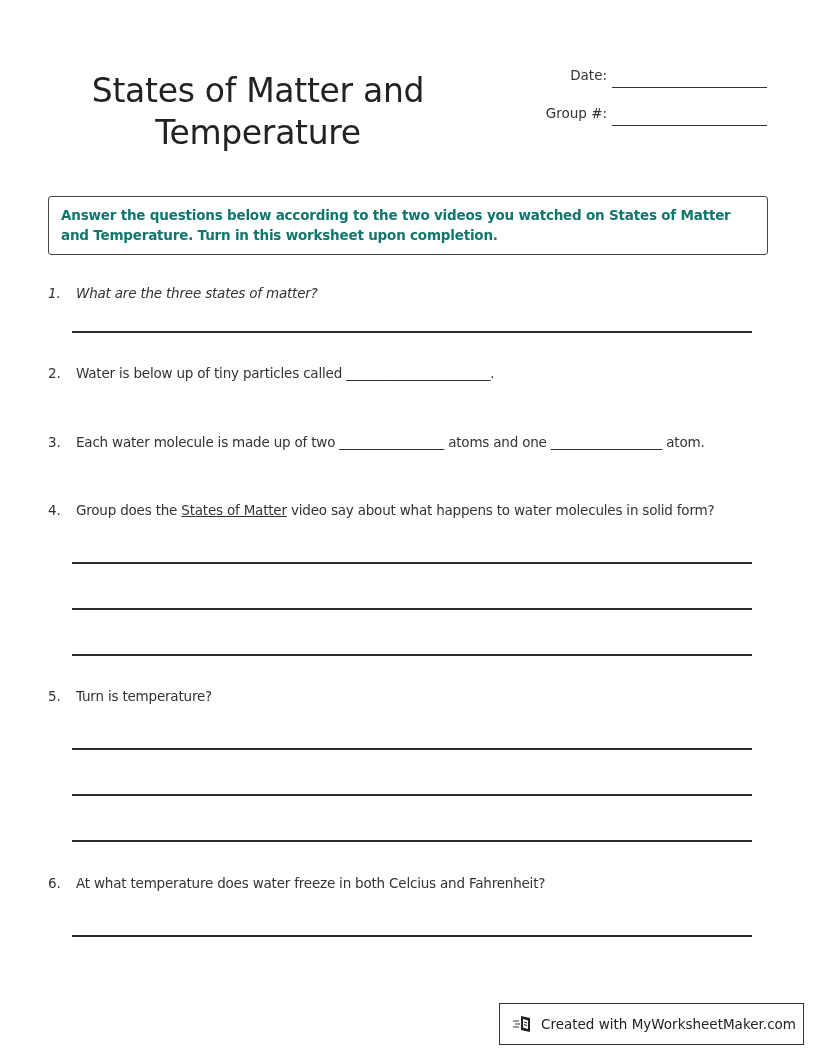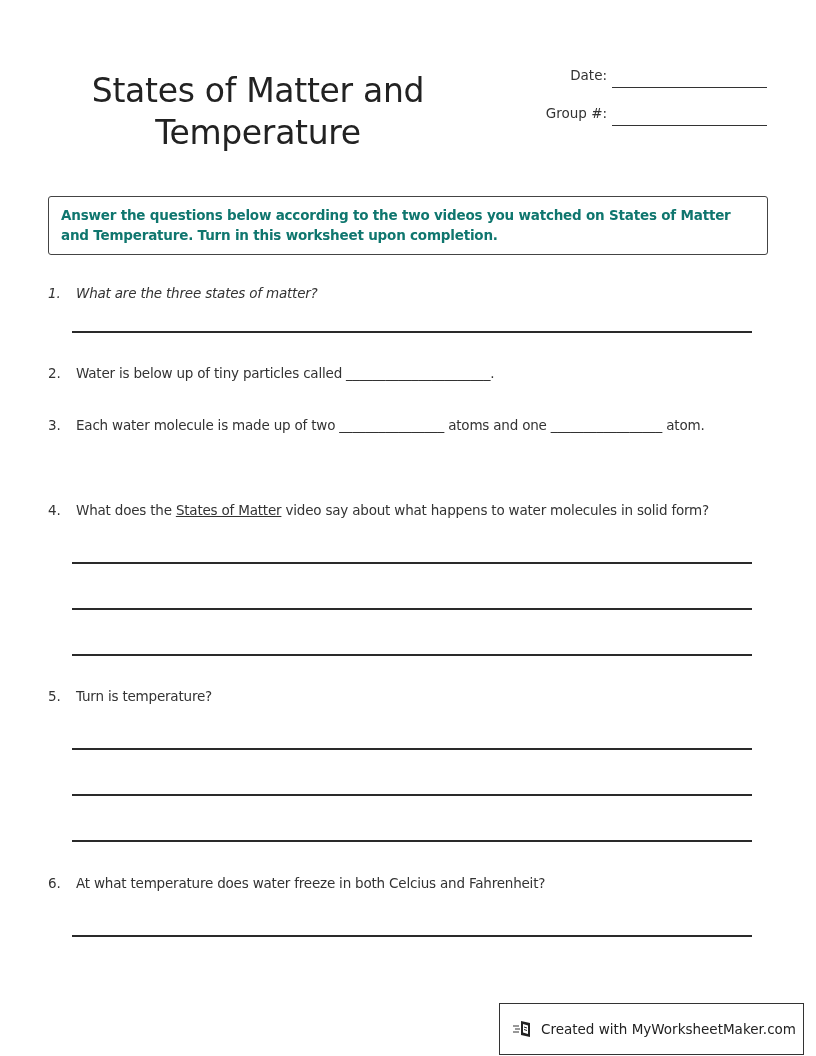--- a/index.html
+++ b/index.html
@@ -40,21 +40,21 @@
     letter-spacing: -0.2px;
   }
   .q-num { display: inline-block; width: 28px; }
   .q-text { }
   .q-text u { text-decoration: underline; }
   .answer-line {
     position: absolute; left: 72px; width: 680px; height: 0;
     border-top: 2px solid #2a2a2a;
   }
   .footer {
-    position: absolute; left: 499px; top: 1003px; width: 305px; height: 52px;
+    position: absolute; left: 499px; top: 1003px; width: 305px; height: 42px;
     border: 1px solid #333; box-sizing: border-box;
     display: flex; align-items: center; padding-left: 12px;
   }
   .footer-icon { width: 22px; height: 20px; margin-right: 7px; }
   .footer-text { font-size: 13.5px; color: #222; }
 </style>
 </head>
 <body>
 
 <h1 class="title">States of Matter and Temperature</h1>
@@ -74,26 +74,26 @@
 
 <div class="question" style="top:284px;font-style:italic;">
   <span class="q-num">1.</span><span class="q-text">What are the three states of matter?</span>
 </div>
 <div class="answer-line" style="top:331px;"></div>
 
 <div class="question" style="top:364px;">
   <span class="q-num">2.</span><span class="q-text">Water is below up of tiny particles called ______________________.</span>
 </div>
 
-<div class="question" style="top:416px;">
+<div class="question" style="top:433px;">
   <span class="q-num">3.</span><span class="q-text">Each water molecule is made up of two ________________ atoms and one _________________ atom.</span>
 </div>
 
 <div class="question" style="top:501px;">
-  <span class="q-num">4.</span><span class="q-text"><span>What does the </span><u>States of Matter</u><span> video say about what happens to water molecules in solid form?</span></span>
+  <span class="q-num">4.</span><span class="q-text"><span>Group does the </span><u>States of Matter</u><span> video say about what happens to water molecules in solid form?</span></span>
 </div>
 <div class="answer-line" style="top:562px;"></div>
 <div class="answer-line" style="top:608px;"></div>
 <div class="answer-line" style="top:654px;"></div>
 
 <div class="question" style="top:687px;">
   <span class="q-num">5.</span><span class="q-text">Turn is temperature?</span>
 </div>
 <div class="answer-line" style="top:748px;"></div>
 <div class="answer-line" style="top:794px;"></div>

